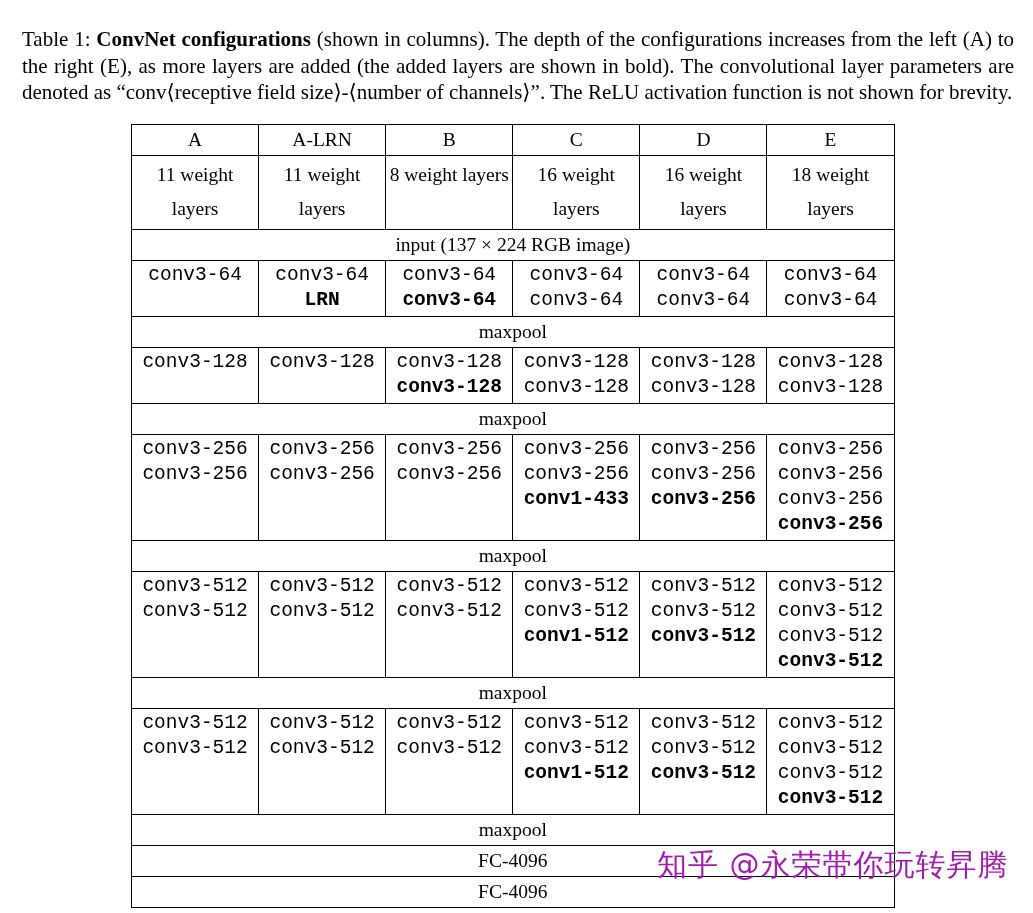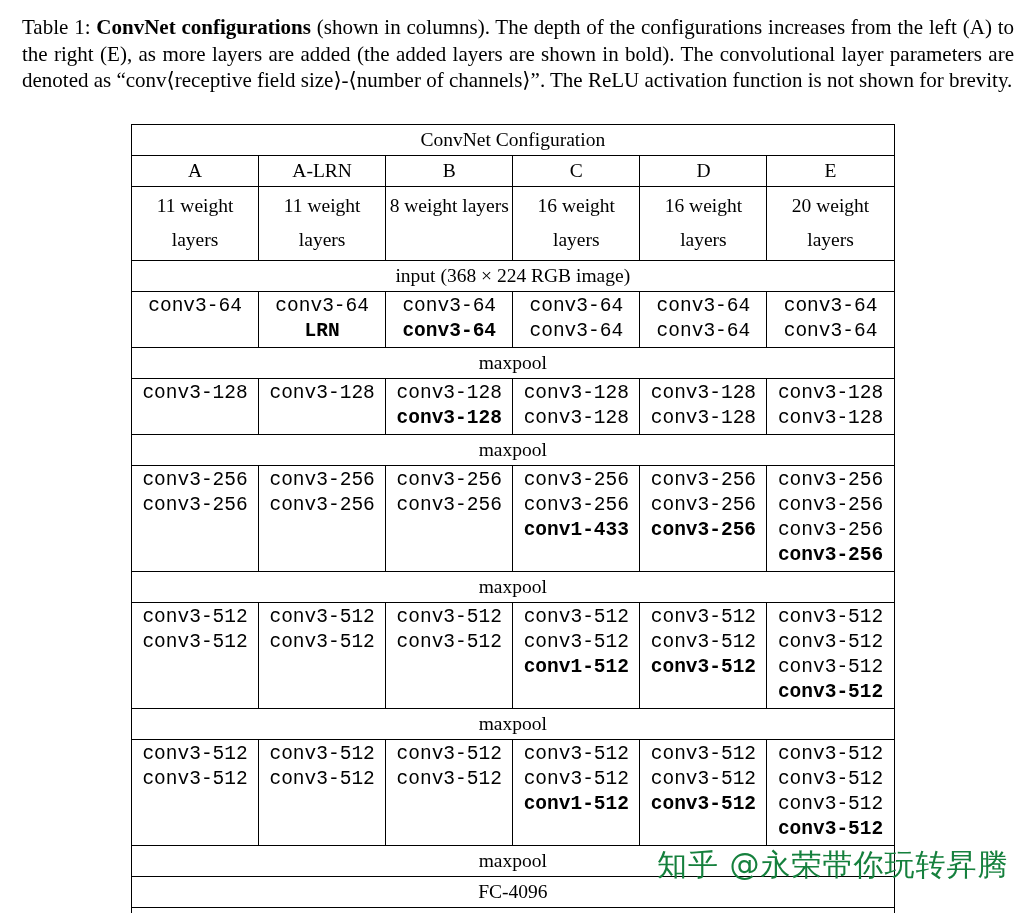--- a/index.html
+++ b/index.html
@@ -13,21 +13,21 @@
     font-family: "Liberation Serif", "DejaVu Serif", serif;
     color: #000000;
     position: relative;
     overflow: hidden;
   }
 
   
   #caption {
     position: absolute;
     left: 22px;
-    top: 14px;
+    top: 26px;
     width: 992px;
     font-size: 21px;
     line-height: 26.5px;
     text-align: justify;
     text-justify: inter-word;
   }
   #caption .b { font-weight: bold; }
 
   
   #table-wrap {
@@ -86,23 +86,20 @@
     <colgroup>
       <col>
         <col>
         <col>
         <col>
         <col>
         <col>
     </colgroup>
     <tbody>
 
-      <tr>
-        <td class="title-row" colspan="6">ConvNet Configuration</td>
-      </tr>
 
       <tr>
         <td class="hdr">A</td>
         <td class="hdr">A-LRN</td>
         <td class="hdr">B</td>
         <td class="hdr">C</td>
         <td class="hdr">D</td>
         <td class="hdr">E</td>
       </tr>
 
@@ -121,27 +118,27 @@
         </td>
         <td class="hdr2">
           <span class="ln">16 weight</span>
           <span class="ln">layers</span>
         </td>
         <td class="hdr2">
           <span class="ln">16 weight</span>
           <span class="ln">layers</span>
         </td>
         <td class="hdr2">
-          <span class="ln">20 weight</span>
+          <span class="ln">18 weight</span>
           <span class="ln">layers</span>
         </td>
       </tr>
 
       <tr>
-        <td class="span-row" colspan="6">input (368 × 224 RGB image)</td>
+        <td class="span-row" colspan="6">input (137 × 224 RGB image)</td>
       </tr>
 
       </tbody>
       <tbody id="blocks-host">
         <tr>
           <td class="block">
             <span class="ln">conv3-64</span>
           </td>
           <td class="block">
             <span class="ln">conv3-64</span>
@@ -300,13 +297,13 @@
           <td class="span-row" colspan="6">FC-4096</td>
         </tr>
         <tr>
           <td class="span-row" colspan="6">FC-4096</td>
         </tr>
       </tbody>
 
   </table>
 </div>
 
-<div id="watermark" style="color: #15803d;">知乎 @永荣带你玩转昇腾</div>
+<div id="watermark" style="color: #a21caf;">知乎 @永荣带你玩转昇腾</div>
 
 </body></html>

